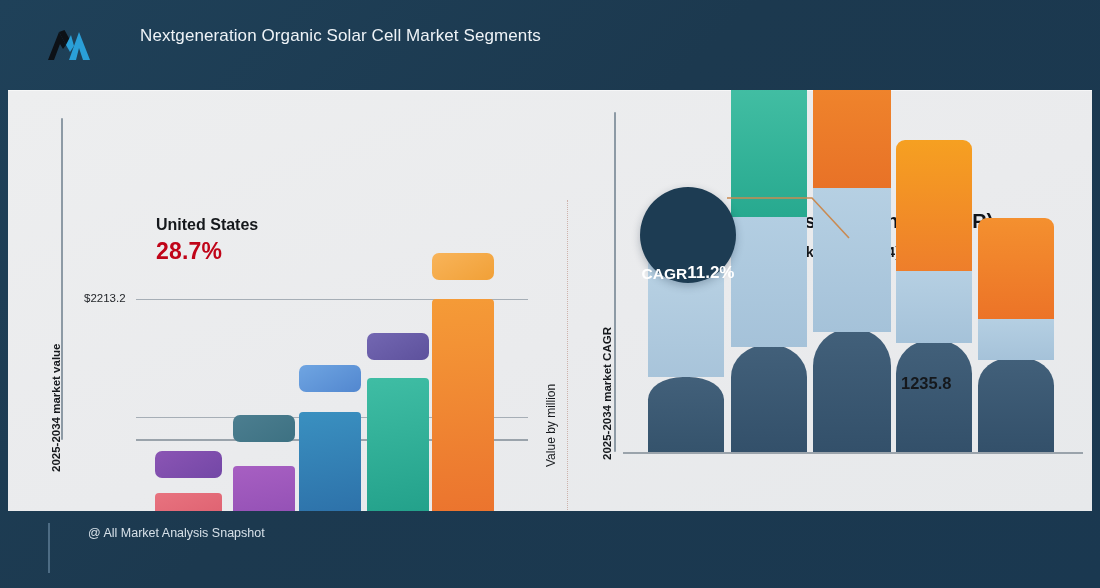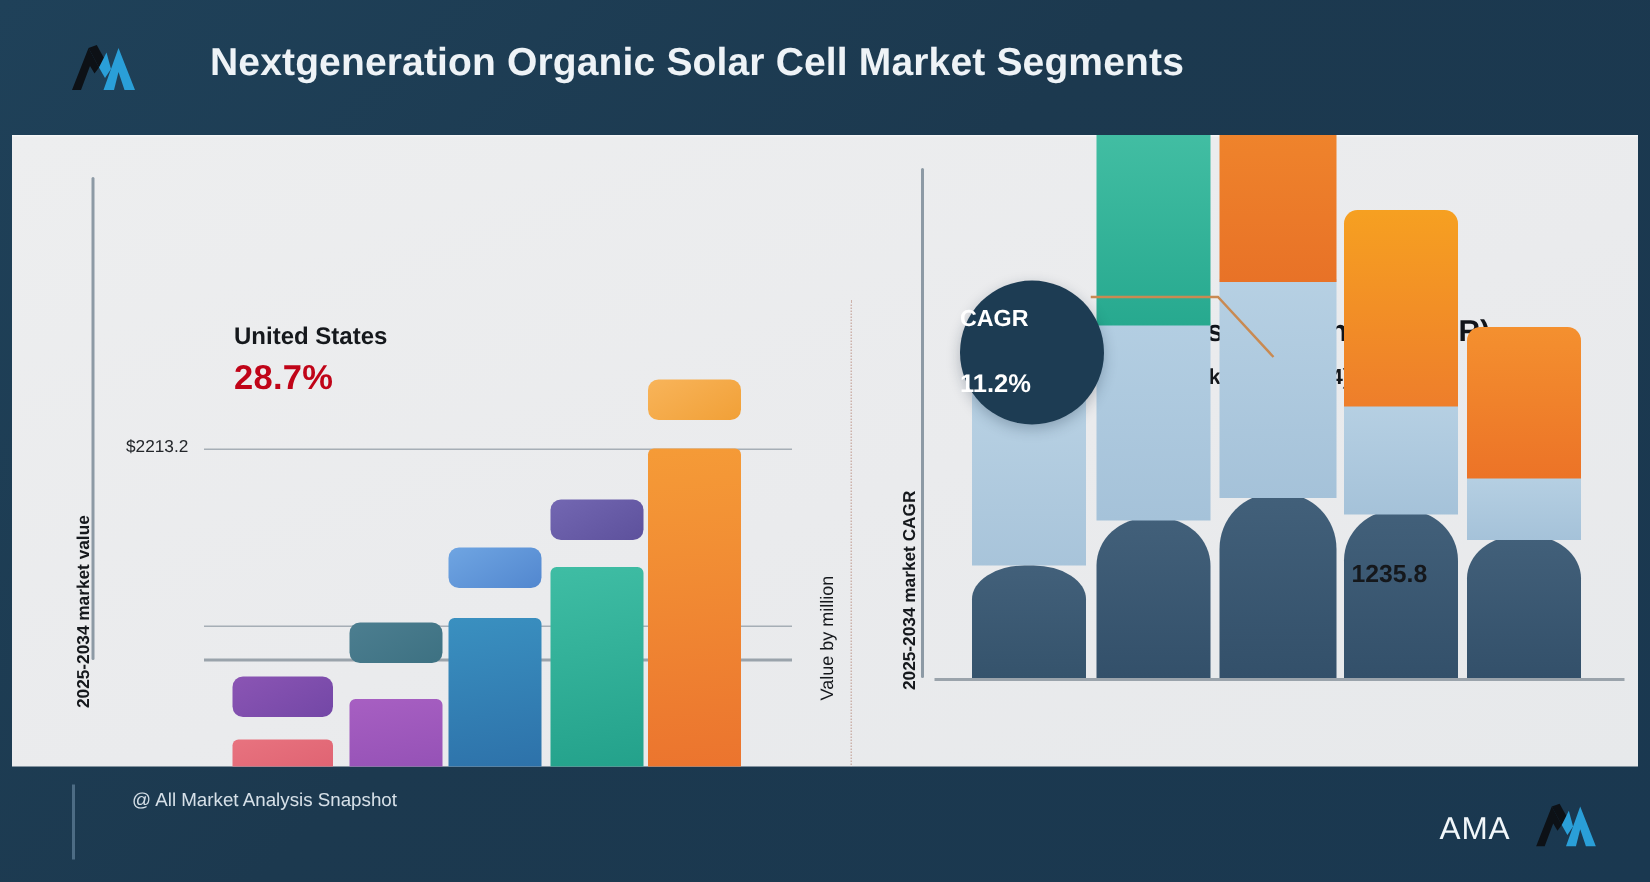--- a/index.html
+++ b/index.html
@@ -12,21 +12,21 @@
   }
   .poster{position:relative;width:1100px;height:588px;
     background:linear-gradient(135deg,#1f4159 0%,#1c394f 45%,#1a3850 100%);}
 
   
   .header{position:absolute;left:0;top:0;width:1100px;height:90px;}
   .logo-mark{position:absolute;left:46px;top:26px;width:46px;height:38px;}
   .logo-mark svg{display:block;}
   .poster-title{
     position:absolute;left:140px;top:26px;
-    font-size:26px;color:#eef3f7;letter-spacing:.1px;font-weight:700;
+    font-size:17px;color:#eef3f7;letter-spacing:.1px;font-weight:400;
     white-space:nowrap;
   }
 
   
   .panel{position:absolute;left:8px;top:90px;width:1084px;height:421px;
     background:linear-gradient(160deg,#edeeef 0%,#eaebed 55%,#e7e9eb 100%);
     box-shadow:0 1px 0 rgba(255,255,255,.5) inset;overflow:hidden;}
 
   
   .mid-divider{position:absolute;left:559px;top:110px;width:0;height:390px;
@@ -61,21 +61,21 @@
   .r-subtitle{position:absolute;top:154px;left:0;width:525px;text-align:center;
     font-size:14.5px;font-weight:700;color:#15181c;}
 
   .stack{position:absolute;bottom:0;}
   .seg{position:absolute;left:0;width:100%;}
   .seg-base{border-radius:46% 46% 0 0 / 30% 30% 0 0;}
   .seg-top{border-radius:9px 9px 0 0;}
 
   .cagr-badge{position:absolute;left:73px;top:97px;width:96px;height:96px;
     border-radius:50%;background:#1d3c53;color:#fff;display:flex;
-    flex-direction:column;align-items:flex-start;justify-content:center;
+    flex-direction:row;align-items:flex-end;justify-content:center;
     box-shadow:0 3px 9px rgba(20,40,60,.28);z-index:5;}
   .cagr-badge .cl{font-size:15.5px;font-weight:700;line-height:1.18;}
   .cagr-badge .cv{font-size:17px;font-weight:700;line-height:1.18;margin-top:24px;}
   .connector{position:absolute;left:160px;top:94px;z-index:4;}
   .value-flag{position:absolute;font-size:16.5px;font-weight:700;color:#15181c;
     white-space:nowrap;z-index:6;}
 
   
   .footer{position:absolute;left:0;top:511px;width:1100px;height:77px;}
   .footer-rule{position:absolute;left:48px;top:12px;width:2px;height:50px;
@@ -215,24 +215,13 @@
         <div class="seg seg-top" style="top:0;height:101px;background:linear-gradient(180deg,#f4902f,#ec7327);"></div>
       </div>
 
     </div>
   </div>
 
   <div class="footer">
     <div class="footer-rule"></div>
   </div>
   <div class="footer-l1">@ All Market Analysis Snapshot</div>
-  <div class="footer-brand">
-    <div class="bt">AMA</div>
-    <div>
-      <svg width="56" height="36" viewBox="0 0 46 38">
-        <path d="M2 34 L13 6 L20 19 L17 23 L14 18 L8 34 Z" fill="#0d1116"></path>
-        <path d="M13 6 L20 19 L23.5 13 L18.5 4 Z" fill="#0d1116"></path>
-        <path d="M23 34 L33 6 L44 34 L37 34 L33 22 L30 34 Z" fill="#2a9fd8"></path>
-        <path d="M20 19 L25 9 L28 20 L24 26 Z" fill="#2a9fd8"></path>
-      </svg>
-    </div>
-  </div>
 </div>
 
 </body></html>

